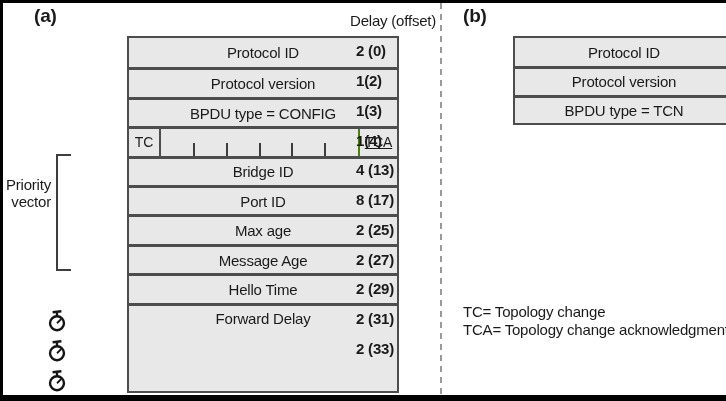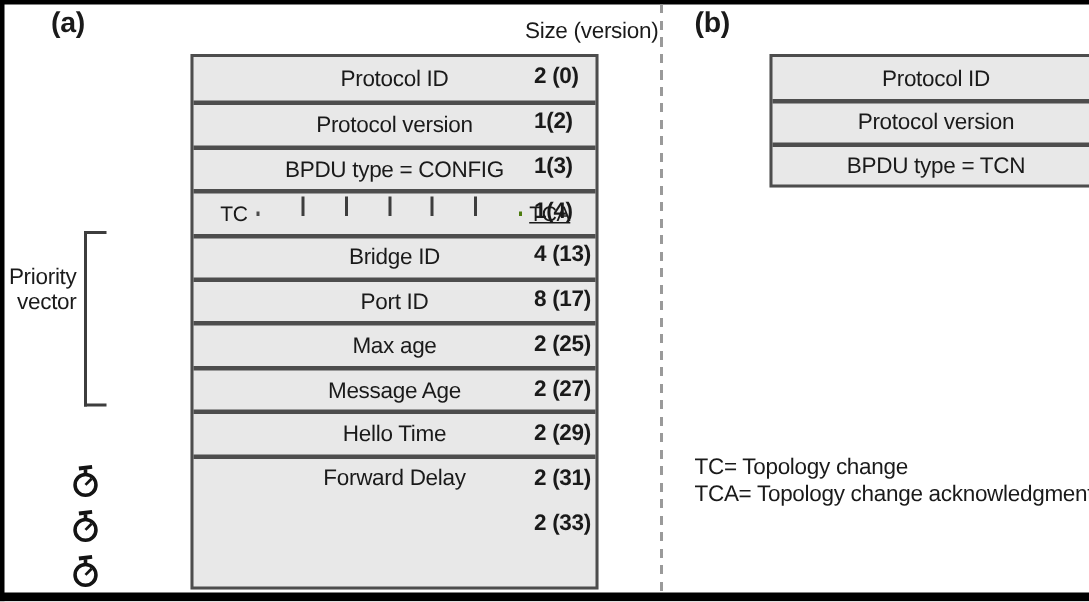--- a/index.html
+++ b/index.html
@@ -22,21 +22,21 @@
     position:absolute;border:2px solid #4d4d4d;background:#e8e8e8;
     display:grid;box-sizing:border-box;margin-left:48px;
   }
   .table-a{left:79px;top:36px;width:272px;height:357px;grid-template-rows:repeat(12,1fr);}
   .table-b{left:465px;top:36px;width:222px;height:89px;grid-template-rows:repeat(3,1fr);}
   .frow{
     border-top:3px solid #4d4d4d;display:flex;align-items:center;justify-content:center;
     font-size:15px;overflow:hidden;
   }
   .frow:first-child{border-top:none;}
-  .frow.flags{padding:12px;text-align:right;}
+  .frow.flags{padding:0;text-align:right;}
   .fcell{height:100%;display:flex;align-items:center;justify-content:center;font-size:14px;}
   .fcell.tc{width:30px;border-right:2px solid #4d4d4d;}
   .fcell.tca{width:37px;border-left:2px solid #4d7c0f;text-decoration:underline;}
   .fmid{flex:1;position:relative;height:100%;}
   .tick{position:absolute;bottom:0;width:2px;height:13px;background:#3d3d3d;}
   .tick.t1{left:calc(100%*1/6 - 1px);}
   .tick.t2{left:calc(100%*2/6 - 1px);}
   .tick.t3{left:calc(100%*3/6 - 1px);}
   .tick.t4{left:calc(100%*4/6 - 1px);}
   .tick.t5{left:calc(100%*5/6 - 1px);}
@@ -71,21 +71,21 @@
 </head>
 <body>
 
 <div class="figure">
 
   <div class="frame top"></div>
   <div class="frame left"></div>
   <div class="frame bottom"></div>
 
   <div class="panel-label label-a">(a)</div>
-  <div class="size-header">Size (version)</div>
+  <div class="size-header">Delay (offset)</div>
 
   <div class="ftable table-a">
     <div class="frow">
         <span>Protocol ID</span>
       </div>
     <div class="frow">
         <span>Protocol version</span>
       </div>
     <div class="frow">
         <span>BPDU type = CONFIG</span>

